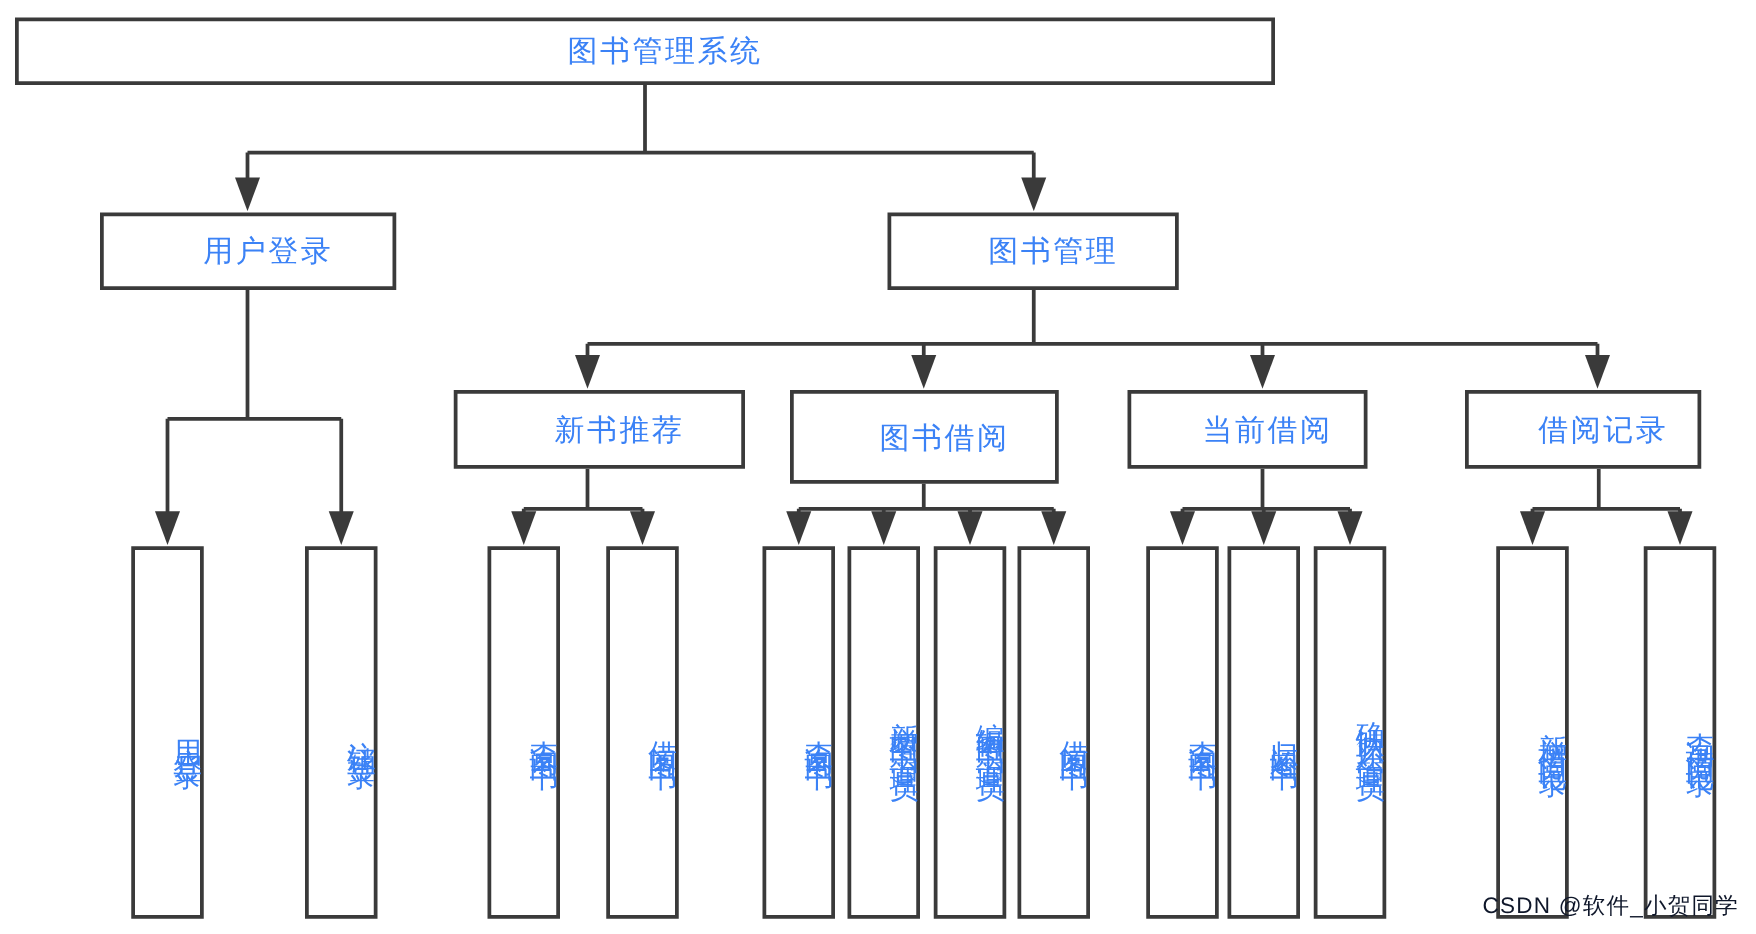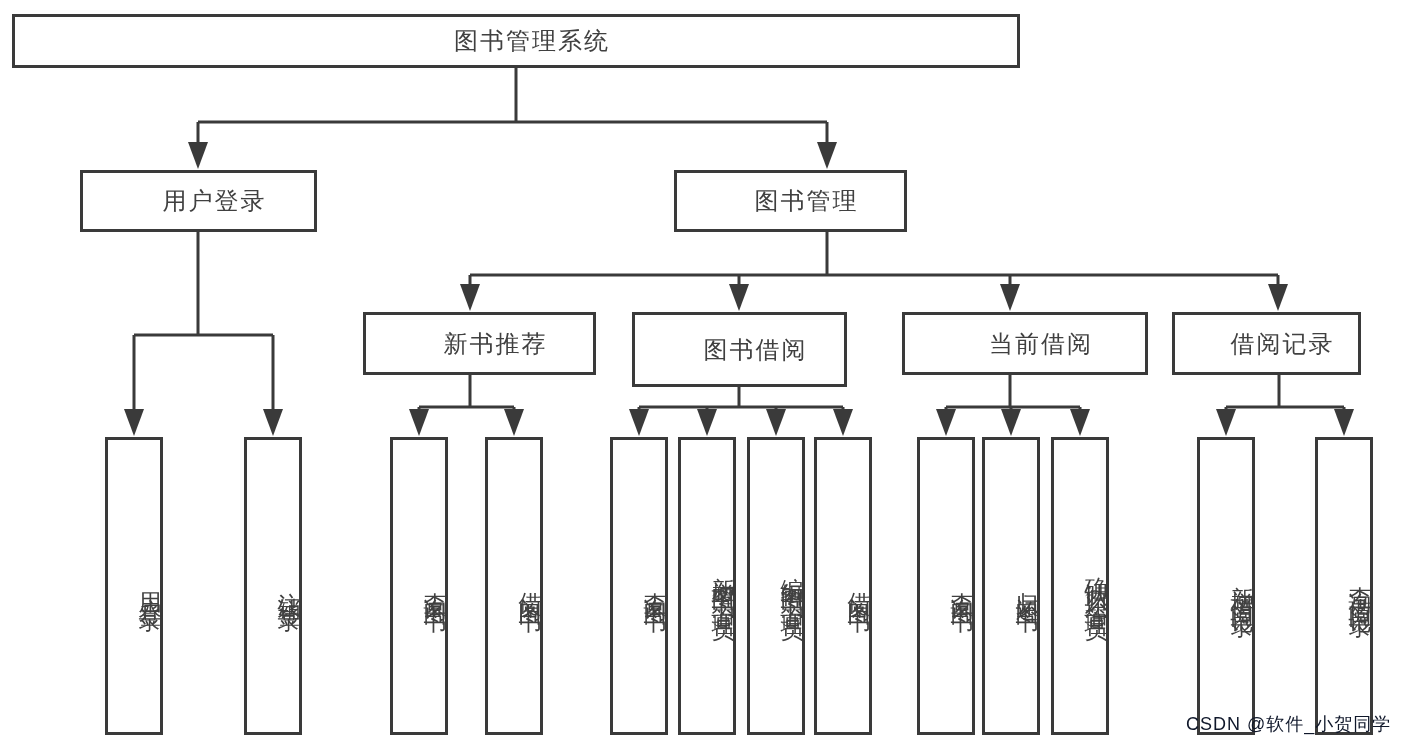--- a/index.html
+++ b/index.html
@@ -17,38 +17,38 @@
     width: 1405px; height: 747px;
   }
   .node {
     position: absolute;
     box-sizing: border-box;
     border: 3px solid #3a3a3a;
     background: #ffffff;
     display: flex;
     align-items: center;
     justify-content: center;
-    color: #404040;
+    color: #3b82f6;
     padding-left: 32px;
   }
   .h-node { font-size: 24px; letter-spacing: 2px; white-space: nowrap; }
   .v-node { font-size: 23px; }
   .v-node .vtext {
     writing-mode: vertical-rl;
     letter-spacing: 6px;
     line-height: 1;
     white-space: nowrap;
   }
   
   .n-root   { left: 12px;   top: 14px;  width: 1008px; height: 54px; }
   .n-login  { left: 80px;   top: 170px; width: 237px;  height: 62px; }
-  .n-mgmt   { left: 674px;  top: 170px; width: 233px;  height: 62px; }
+  .n-mgmt   { left: 710px;  top: 170px; width: 233px;  height: 62px; }
   .n-rec    { left: 363px;  top: 312px; width: 233px;  height: 63px; }
   .n-borrow { left: 632px;  top: 312px; width: 215px;  height: 75px; }
-  .n-cur    { left: 902px;  top: 312px; width: 246px;  height: 63px; }
+  .n-cur    { left: 902px;  top: 312px; width: 192px;  height: 63px; }
   .n-hist   { left: 1172px; top: 312px; width: 189px;  height: 63px; }
   .leaf     { top: 437px; width: 58px; height: 298px; }
   .lf-1  { left: 105px; }
   .lf-2  { left: 244px; }
   .lf-3  { left: 390px; }
   .lf-4  { left: 485px; }
   .lf-5  { left: 610px; }
   .lf-6  { left: 678px; }
   .lf-7  { left: 747px; }
   .lf-8  { left: 814px; }

